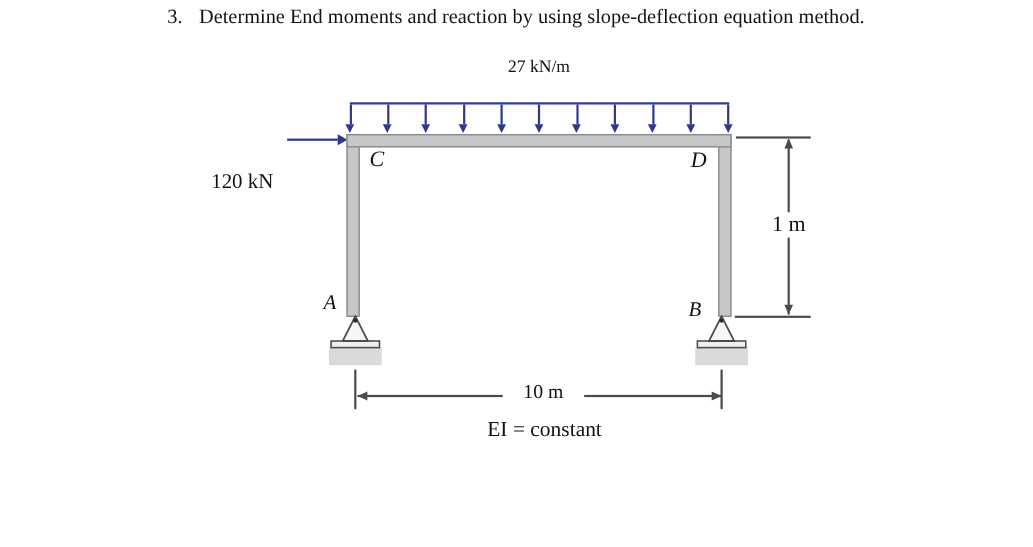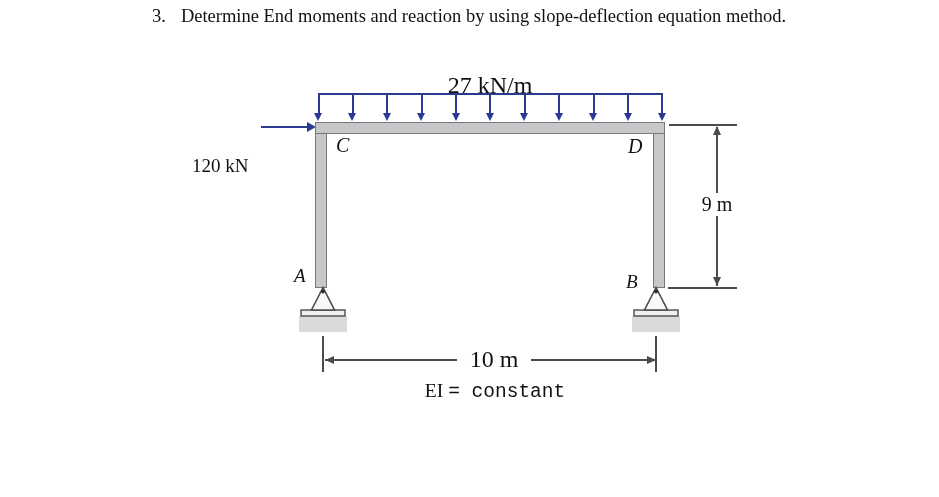--- a/index.html
+++ b/index.html
@@ -24,21 +24,21 @@
   .col-right{left:653px;top:122px;width:12px;height:166px;z-index:2;}
 
   
   .load-line{left:318px;top:93px;width:345px;height:2px;background:var(--load,#2b3990);}
   .load-arrows{left:314px;top:95px;width:353px;height:26px;display:flex;justify-content:space-between;}
   .load-arrow{position:relative;width:9px;height:26px;}
   .load-arrow .stem{position:absolute;left:3.5px;top:0;width:2px;height:18px;background:var(--load,#2b3990);}
   .load-arrow .head{position:absolute;left:0;top:18px;width:0;height:0;
     border-left:4.5px solid transparent;border-right:4.5px solid transparent;
     border-top:8px solid var(--load,#2b3990);}
-  .load-label{left:430px;top:72px;width:120px;text-align:center;font-size:24px;}
+  .load-label{left:430px;top:52px;width:120px;text-align:center;font-size:16px;}
 
   
   .pload-label{left:192px;top:115px;font-size:19px;white-space:nowrap;margin-top:40px;}
   .pload-line{left:261px;top:126px;width:46px;height:2px;background:var(--load,#2b3990);}
   .pload-head{left:307px;top:122px;width:0;height:0;
     border-top:5px solid transparent;border-bottom:5px solid transparent;
     border-left:9px solid var(--load,#2b3990);}
 
   
   .jlabel{font-style:italic;font-size:20px;z-index:5;}
@@ -69,26 +69,26 @@
 
   .ext-10m-left{left:322px;top:336px;height:36px;}
   .ext-10m-right{left:655px;top:336px;height:36px;}
   .dim-10m-line{left:325px;top:359px;width:331px;}
   .arr-left{left:325px;top:356px;width:0;height:0;
     border-top:4px solid transparent;border-bottom:4px solid transparent;
     border-right:9px solid var(--dimension,#4a4b4d);}
   .arr-right{left:647px;top:356px;width:0;height:0;
     border-top:4px solid transparent;border-bottom:4px solid transparent;
     border-left:9px solid var(--dimension,#4a4b4d);}
-  .dim-10m-label{left:457px;top:346px;width:74px;text-align:center;background:#fff;font-size:24px;z-index:6;}
+  .dim-10m-label{left:457px;top:346px;width:74px;text-align:center;background:#fff;font-size:18px;z-index:6;}
 
   
   .ei-note{left:420px;top:380px;width:150px;text-align:center;font-size:19.5px;}
   .ei-note .sym{}
-  .ei-note .rest{margin-left:5px;font-family:Liberation Mono, monospace;}
+  .ei-note .rest{margin-left:5px;}
 </style>
 </head>
 <body>
 
 <div id="canvas" style="--load: #2b3990; --member_fill: #c6c7c9; --member_edge: #77787b; --ground: #d9dadc; --support_edge: #4a4b4d; --dimension: #4a4b4d; --text: #111111;">
 
   <div class="abs title">
     <span class="num">3.</span><span>Determine End moments and reaction by using slope-deflection equation method.</span>
   </div>
 
@@ -165,21 +165,21 @@
     <rect x="4" y="24" width="44" height="6" fill="#efeff0" stroke="#4a4b4d" stroke-width="1.4"></rect>
     <polygon points="26,1.5 14.5,24 37.5,24" fill="#f7f7f7" stroke="#4a4b4d" stroke-width="1.6"></polygon>
     <circle cx="26" cy="5.5" r="1.9" fill="#2b2b2b"></circle>
   </svg>
 
   <div class="abs dim dim-h ext-5m-top"></div>
   <div class="abs dim dim-h ext-5m-bot"></div>
   <div class="abs dim dim-v dim-5m-line"></div>
   <div class="abs arr-up"></div>
   <div class="abs arr-down"></div>
-  <div class="abs dim-5m-label">9 m</div>
+  <div class="abs dim-5m-label">1 m</div>
 
   <div class="abs dim dim-v ext-10m-left"></div>
   <div class="abs dim dim-v ext-10m-right"></div>
   <div class="abs dim dim-h dim-10m-line"></div>
   <div class="abs arr-left"></div>
   <div class="abs arr-right"></div>
   <div class="abs dim-10m-label">10 m</div>
 
   <div class="abs ei-note">
     <span class="sym">EI</span><span class="rest">= constant</span>

